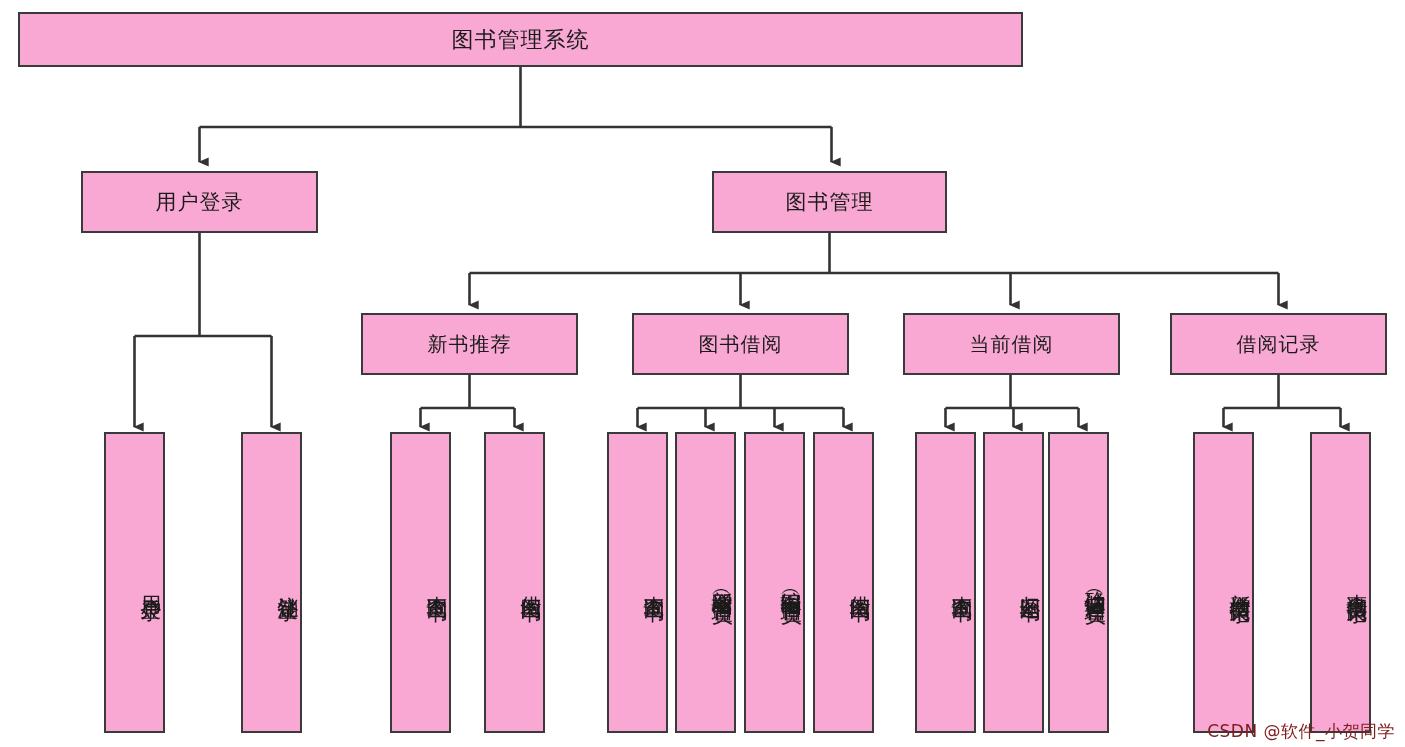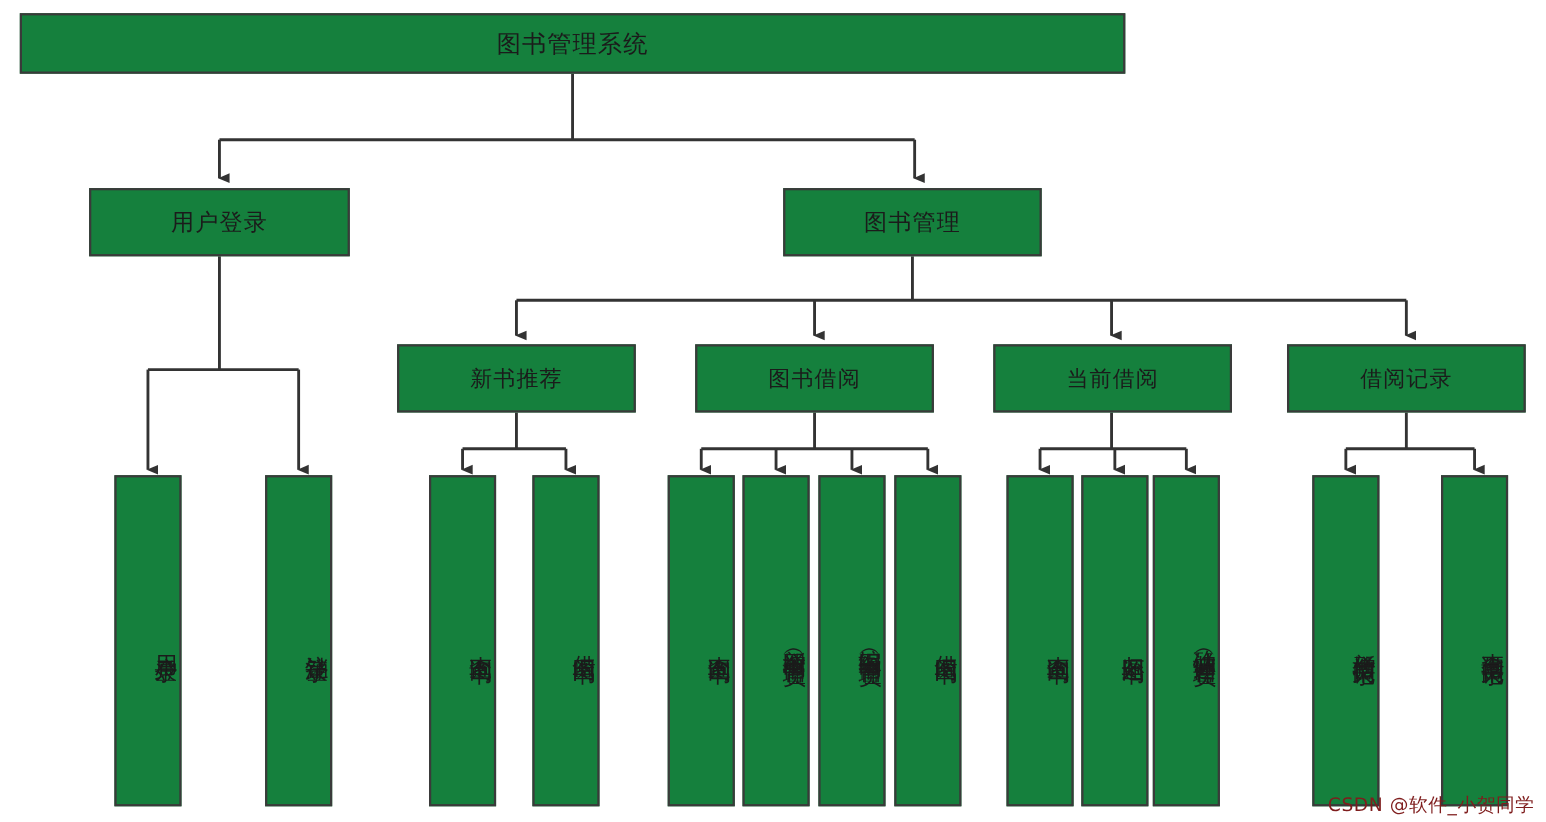--- a/index.html
+++ b/index.html
@@ -12,21 +12,21 @@
   }
   #canvas{position:relative;width:1405px;height:747px;}
 
   
   #wires{position:absolute;left:0;top:0;width:1405px;height:747px;}
 
   
   .node{
     position:absolute;
     box-sizing:border-box;
-    background:#15803d;
+    background:#f9a8d4;
     border:2.5px solid #3a3a3a;
     display:flex;
     align-items:center;
     justify-content:center;
     color:#1b1b1b;
   }
   .node.h{                      
     font-size:21px;
     letter-spacing:1px;
   }

